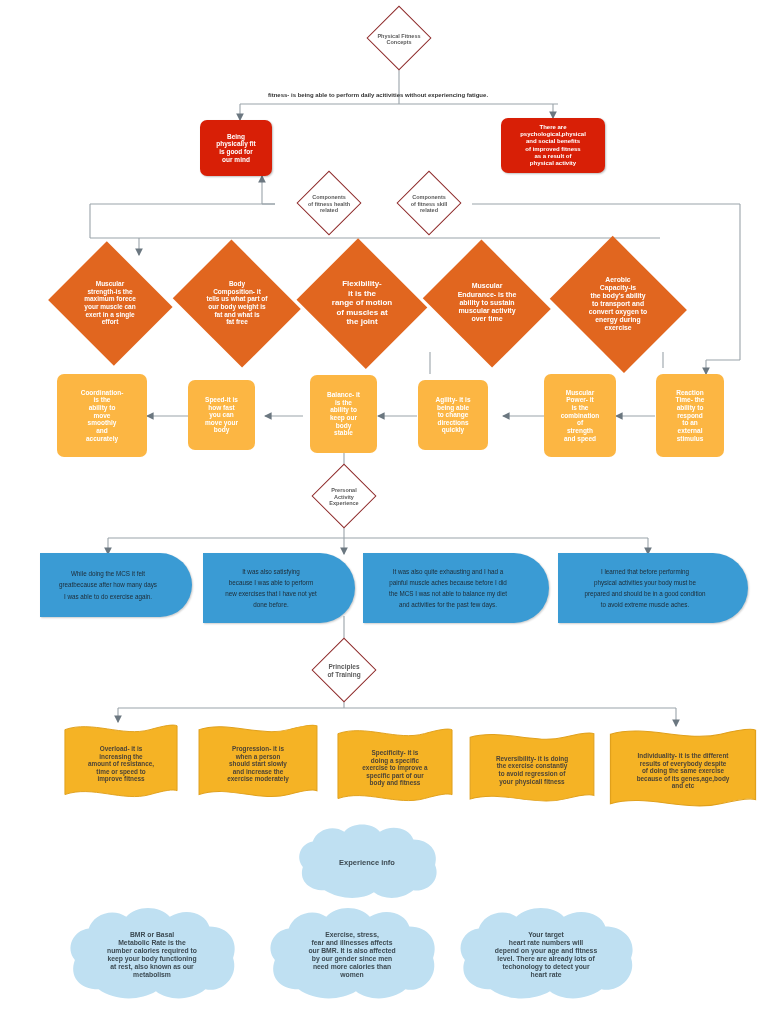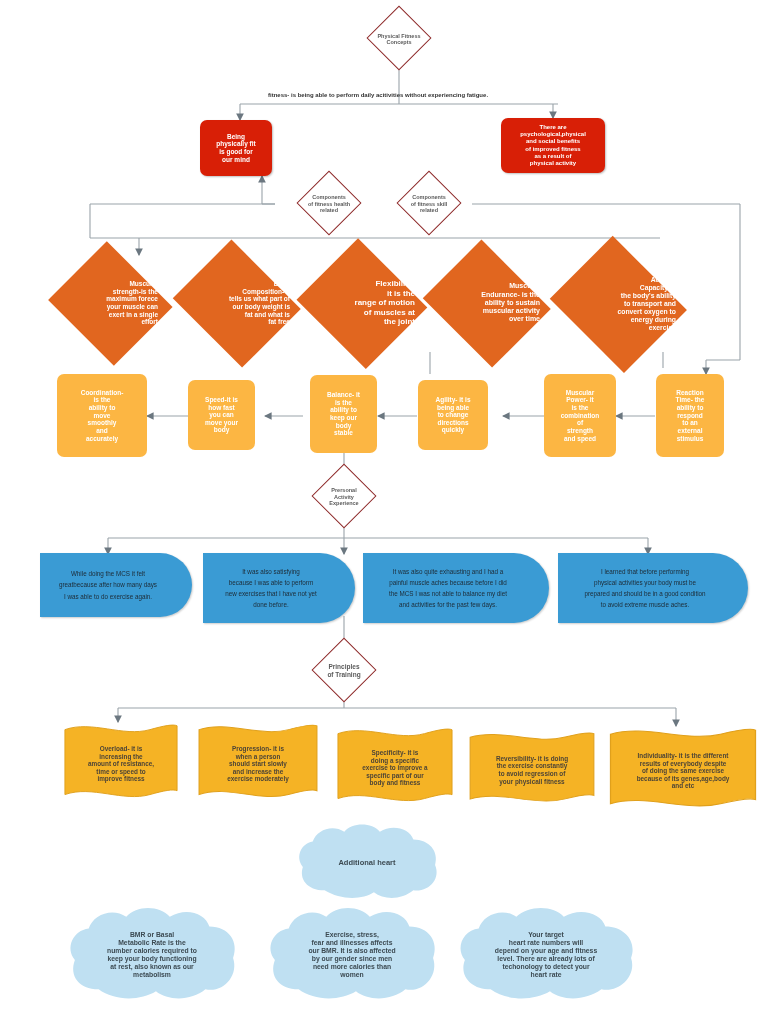--- a/index.html
+++ b/index.html
@@ -32,21 +32,21 @@
     background:#d81f06;border-radius:7px;color:#ffffff;font-weight:bold;
     box-shadow:1px 1px 2px rgba(0,0,0,.25);
   }
 
   
   .odia{}
   .odia .shape{
     position:absolute;left:12.5%;top:12.5%;width:75%;height:75%;
     background:#e1661f;transform:rotate(45deg);
   }
-  .odia .txt{position:relative;z-index:2;color:#ffffff;font-weight:bold;text-align:right;}
+  .odia .txt{position:relative;z-index:2;color:#ffffff;font-weight:bold;}
 
   
   .ybox{
     background:#fcb643;border-radius:7px;color:#ffffff;font-weight:bold;
   }
 
   
   .bluebanner{
     background:#3a9bd4;color:#1d2b36;font-weight:normal;
     border-radius:0 40px 40px 0;padding:6px 26px 6px 10px;
@@ -270,21 +270,21 @@
     </svg>
     <span class="txt">Individuality-  it is the different<br>results of everybody despite<br>of doing the same exercise<br>because of its genes,age,body<br>and etc</span>
   </div>
 
   <div class="node cloud" style="left:293px;top:822px;width:148px;height:82px;font-size:7.5px;padding:0 18px;">
     <svg viewBox="0 0 150 84" preserveAspectRatio="none">
       <path d="M32,70 C14,70 6,58 10,46 C2,36 8,22 20,20 C24,8 40,2 52,10 C60,0 80,0 88,10
                C100,2 118,6 122,18 C138,18 148,30 144,44 C150,58 138,72 122,70 C110,80 92,80 82,72
                C70,80 48,80 32,70 Z" fill="#bfe0f2"></path>
     </svg>
-    <span class="txt">Additional heart</span>
+    <span class="txt">Experience info</span>
   </div>
 
   <div class="node cloud" style="left:65px;top:905px;width:174px;height:100px;font-size:6.8px;padding:0 16px;">
     <svg viewBox="0 0 176 102" preserveAspectRatio="none">
       <path d="M34,86 C14,86 4,72 10,56 C0,44 8,26 24,24 C28,10 48,2 62,12 C72,0 96,0 106,12
                C122,2 142,8 146,22 C166,22 176,38 170,54 C176,72 160,90 142,86 C128,98 104,98 92,88
                C76,98 50,98 34,86 Z" fill="#bfe0f2"></path>
     </svg>
     <span class="txt">BMR or Basal<br>Metabolic Rate is the<br>number calories required to<br>keep your body functioning<br>at rest, also known as our<br>metabolism</span>
   </div>

